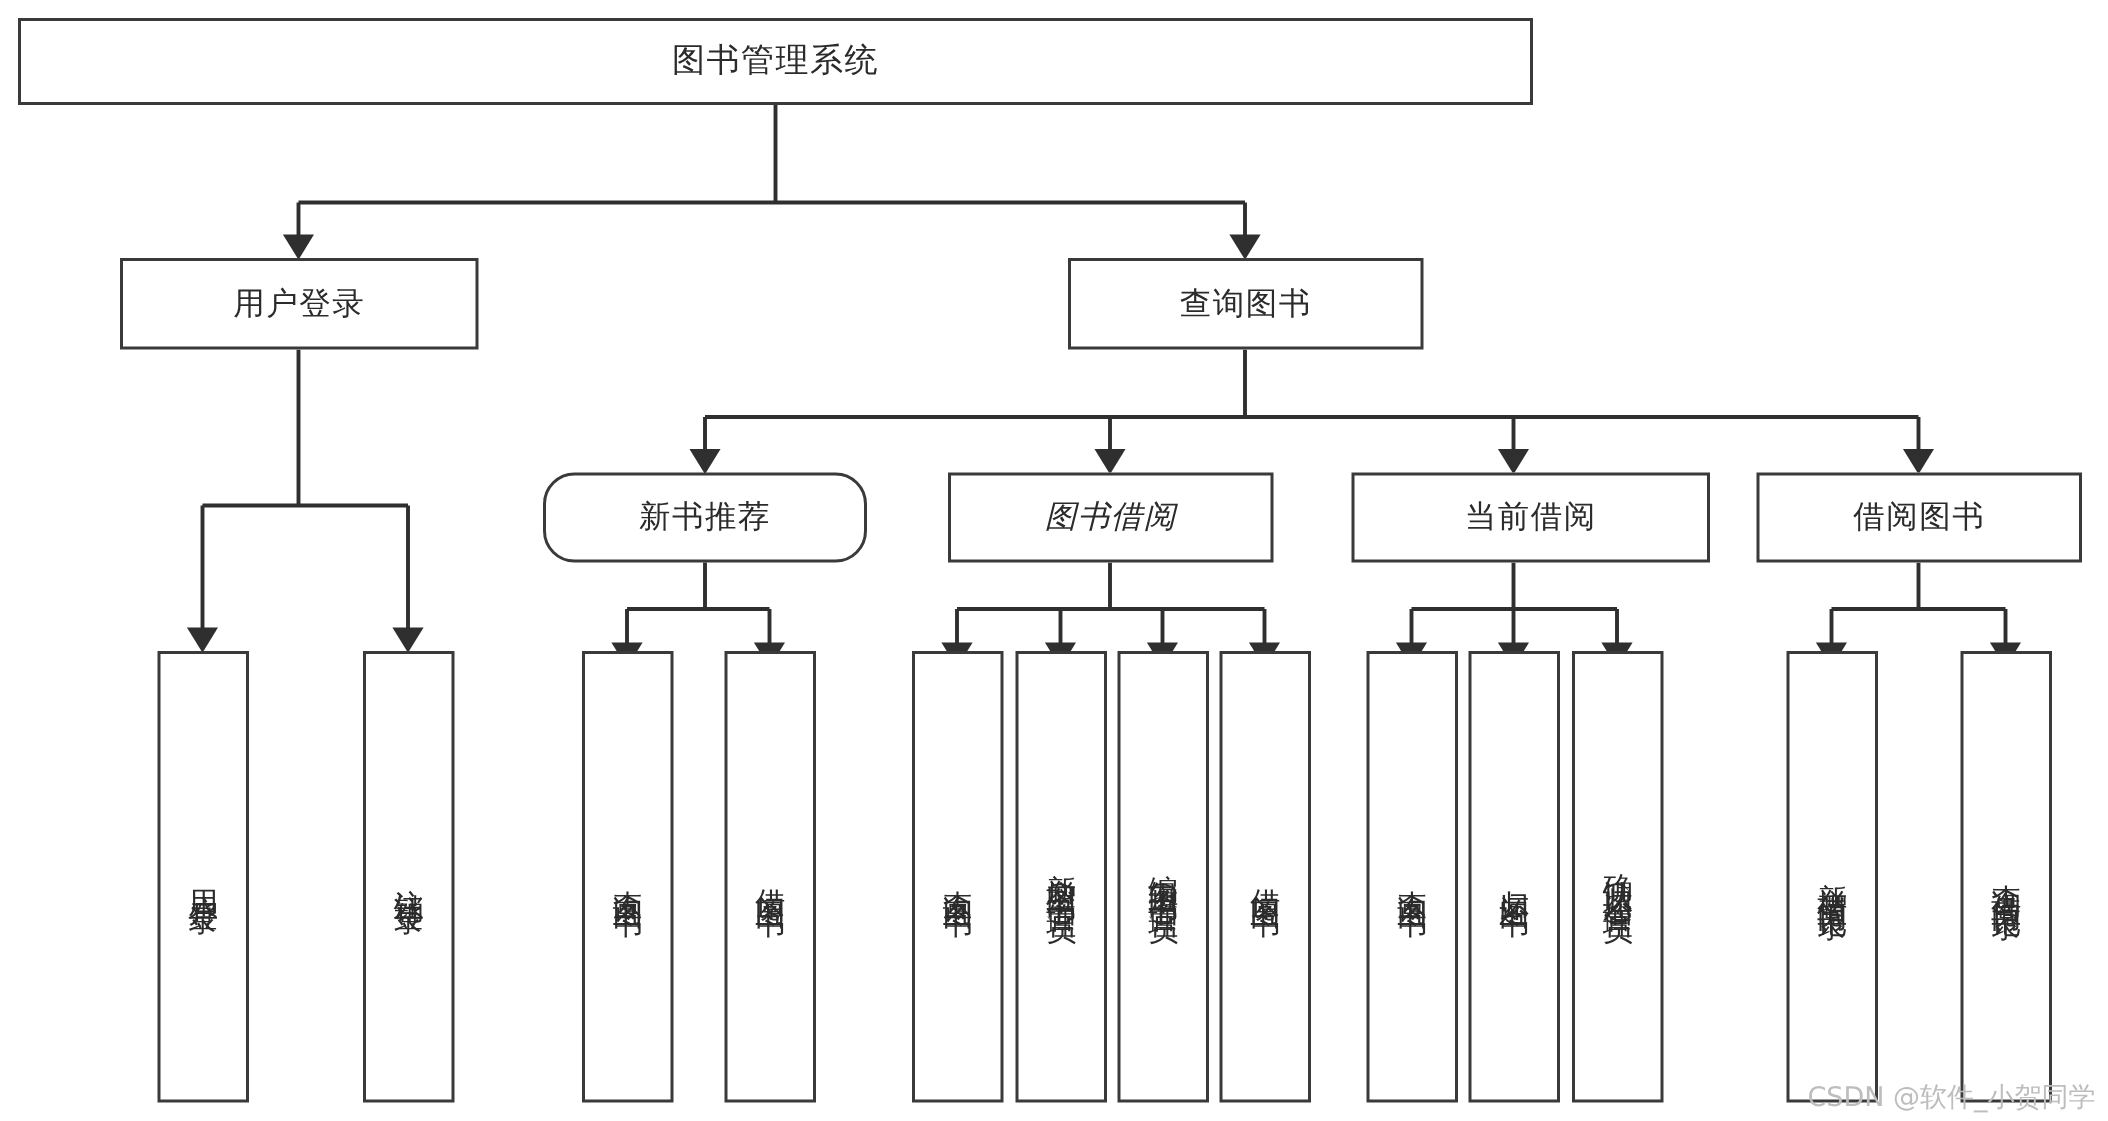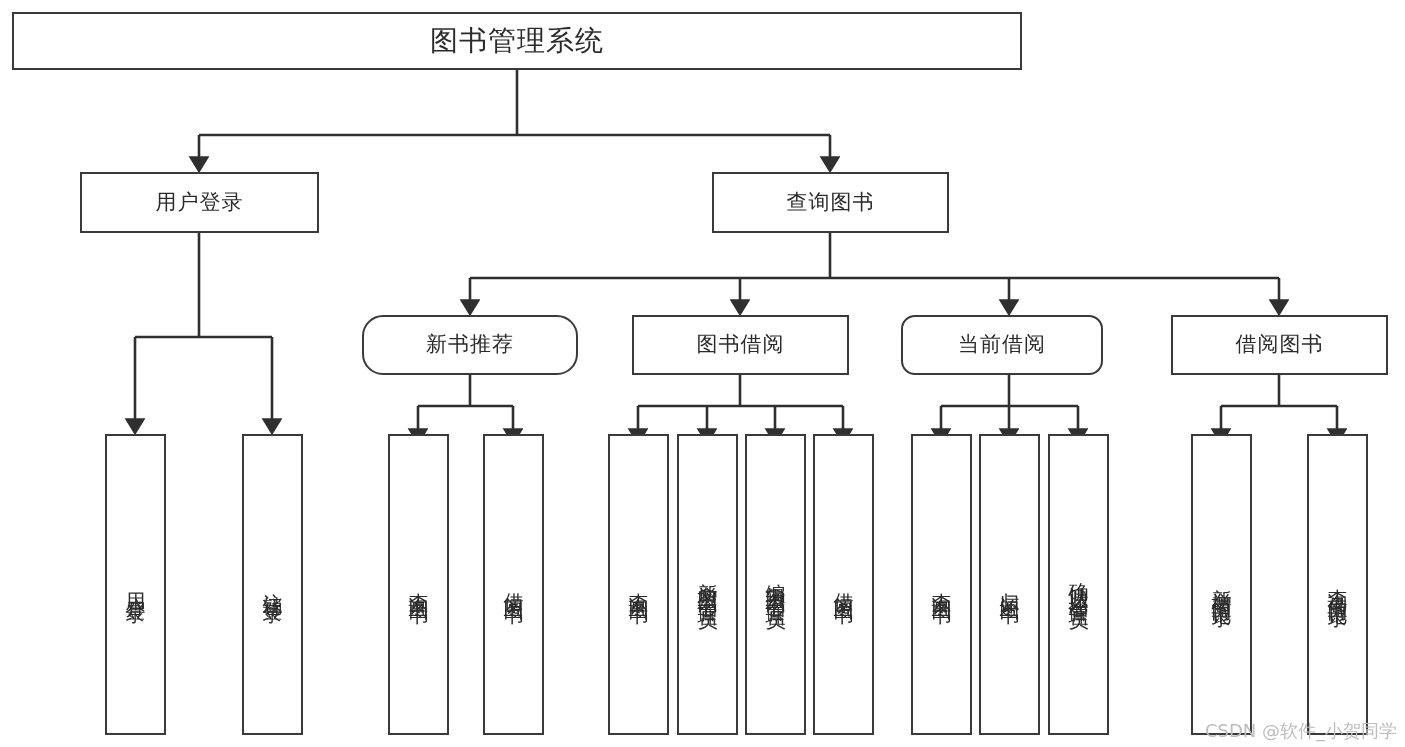--- a/index.html
+++ b/index.html
@@ -25,21 +25,21 @@
     align-items:center;
     justify-content:center;
     color:#2b2b2b;
   }
   .node.h{              
     font-size:21px;
     letter-spacing:1px;
     line-height:1.2;
   }
   .node.root{
-    font-size:28px;
+    font-size:22px;
   }
   .node.v{              
     font-size:20px;
     padding:4px 0;
   }
   .vtext{
     writing-mode:vertical-rl;
     text-orientation:upright;
     letter-spacing:4px;
     line-height:1.05;
@@ -130,25 +130,25 @@
   </div>
 
   <div class="node h" style="left:712px;top:172px;width:237px;height:61px;">
     <span>查询图书</span>
   </div>
 
   <div class="node h" style="left:362px;top:315px;width:216px;height:60px;border-radius:21px;">
     <span>新书推荐</span>
   </div>
 
-  <div class="node h" style="left:632px;top:315px;width:217px;height:60px;">
+  <div class="node h" style="left:632px;top:315px;width:217px;height:60px;font-style:italic;">
     <span>图书借阅</span>
   </div>
 
-  <div class="node h" style="left:901px;top:315px;width:202px;height:60px;border-radius:14px;">
+  <div class="node h" style="left:901px;top:315px;width:239px;height:60px;">
     <span>当前借阅</span>
   </div>
 
   <div class="node h" style="left:1171px;top:315px;width:217px;height:60px;">
     <span>借阅图书</span>
   </div>
 
   <div class="node v" style="left:105px;top:434px;width:61px;height:301px;">
     <span class="vtext">用户登录</span>
   </div>

